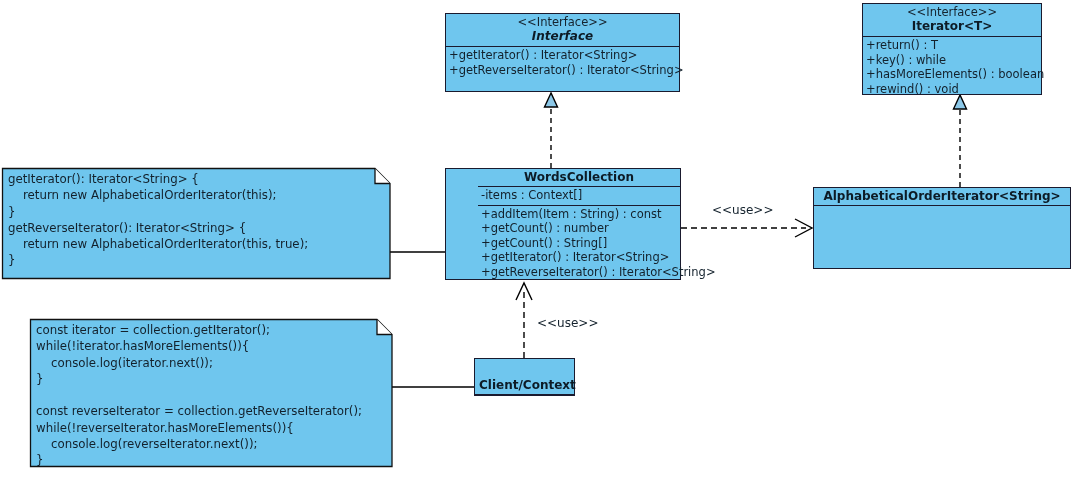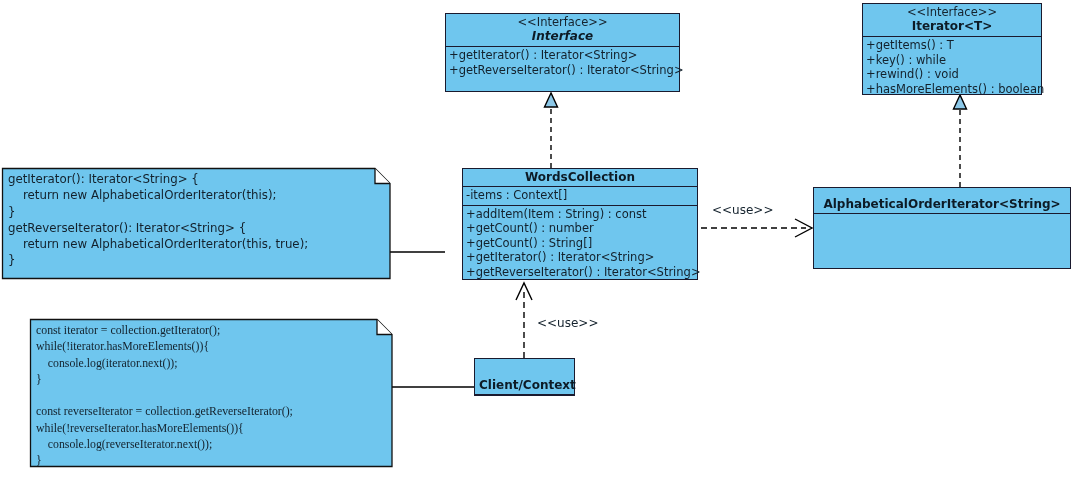--- a/index.html
+++ b/index.html
@@ -139,21 +139,21 @@
   <div class="note-body">
     <div class="note-text">getIterator(): Iterator&lt;String&gt; {
     return new AlphabeticalOrderIterator(this);
 }
 getReverseIterator(): Iterator&lt;String&gt; {
     return new AlphabeticalOrderIterator(this, true);
 }</div>
   </div>
 </div>
 
-<div class="note" style="left:30px; top:319px; width:362px; height:148px; background:transparent; border:none;font-family:Liberation Serif, serif;">
+<div class="note" style="left:30px; top:319px; width:362px; height:148px; background:transparent; border:none;">
   <div class="note-body">
     <div class="note-text">const iterator = collection.getIterator();
 while(!iterator.hasMoreElements()){
     console.log(iterator.next());
 }
 
 const reverseIterator = collection.getReverseIterator();
 while(!reverseIterator.hasMoreElements()){
     console.log(reverseIterator.next());
 }</div>
@@ -172,47 +172,47 @@
   </div>
 </div>
 
 <div class="uml-box" style="left:862px; top:3px; width:180px; height:92px;">
   <div class="uml-head">
     <div class="uml-stereo">&lt;&lt;Interface&gt;&gt;</div>
     <div class="uml-title">Iterator&lt;T&gt;</div>
   </div>
   <div class="uml-sep"></div>
   <div class="uml-compartment">
-    <div class="uml-member">+getItems() : T</div>
+    <div class="uml-member">+return() : T</div>
     <div class="uml-member">+key() : while</div>
+    <div class="uml-member">+hasMoreElements() : boolean</div>
     <div class="uml-member">+rewind() : void</div>
-    <div class="uml-member">+hasMoreElements() : boolean</div>
-  </div>
-</div>
-
-<div class="uml-box" style="left:462px; top:168px; width:236px; height:112px;">
+  </div>
+</div>
+
+<div class="uml-box" style="left:445px; top:168px; width:236px; height:112px;padding-left:32px;">
   <div class="uml-head" style="padding-top:1px; padding-bottom:2px;">
     <div class="uml-title">WordsCollection</div>
   </div>
   <div class="uml-sep"></div>
   <div class="uml-compartment">
     <div class="uml-member">-items : Context[]</div>
   </div>
   <div class="uml-sep"></div>
   <div class="uml-compartment">
     <div class="uml-member">+addItem(Item : String) : const</div>
     <div class="uml-member">+getCount() : number</div>
     <div class="uml-member">+getCount() : String[]</div>
     <div class="uml-member">+getIterator() : Iterator&lt;String&gt;</div>
     <div class="uml-member">+getReverseIterator() : Iterator&lt;String&gt;</div>
   </div>
 </div>
 
 <div class="uml-box" style="left:813px; top:187px; width:258px; height:82px;">
-  <div class="uml-head" style="padding-top:9px; padding-bottom:2px;">
+  <div class="uml-head" style="padding-top:1px; padding-bottom:2px;">
     <div class="uml-title">AlphabeticalOrderIterator&lt;String&gt;</div>
   </div>
   <div class="uml-sep"></div>
   <div class="uml-compartment" style="height:100%;"></div>
 </div>
 
 <div class="uml-box" style="left:474px; top:358px; width:101px; height:38px;">
   <div class="uml-head" style="padding-top:19px; padding-bottom:2px;">
     <div class="uml-title">Client/Context</div>
   </div>

